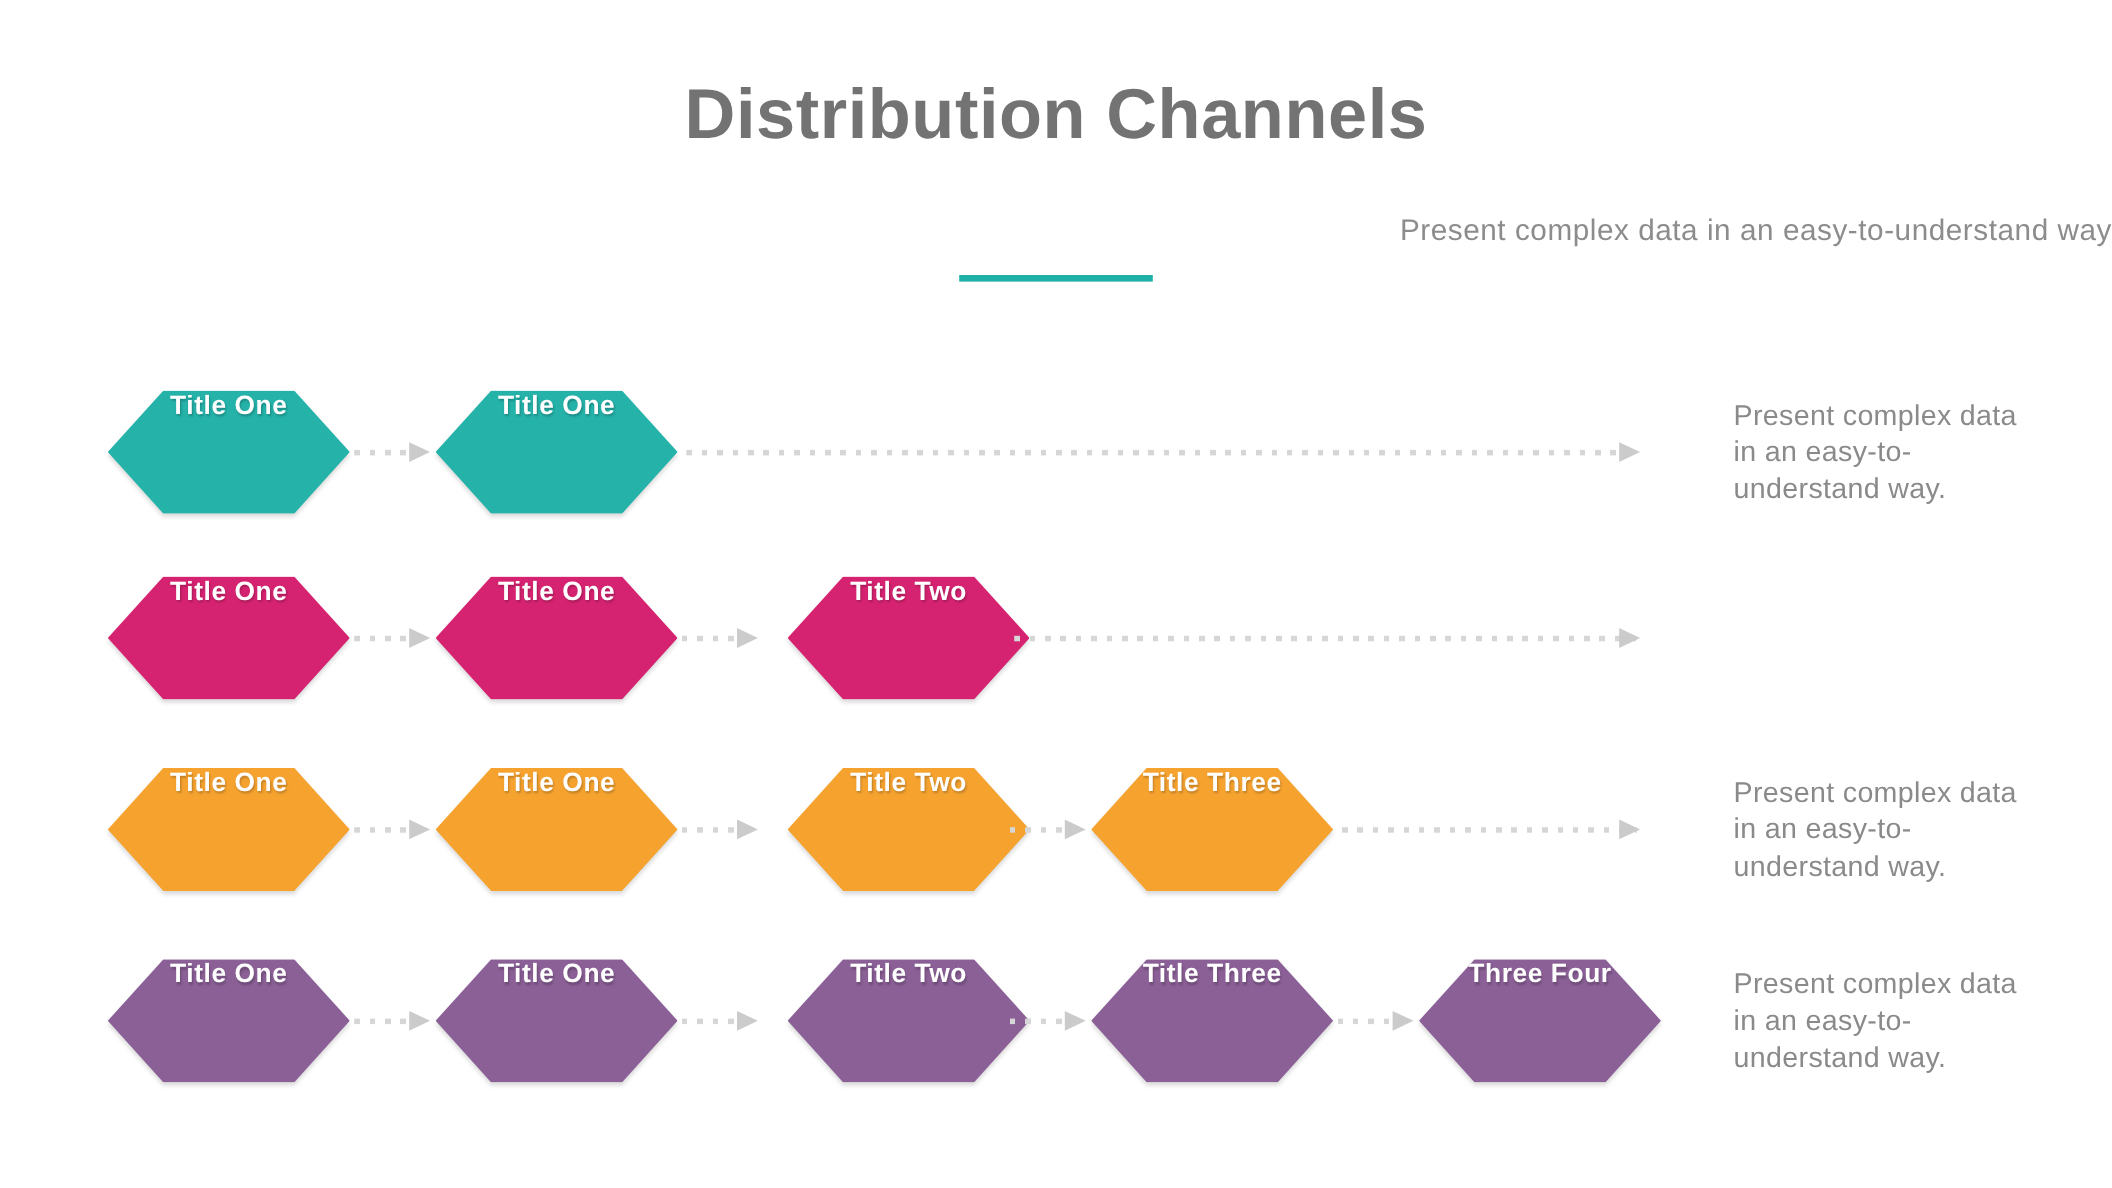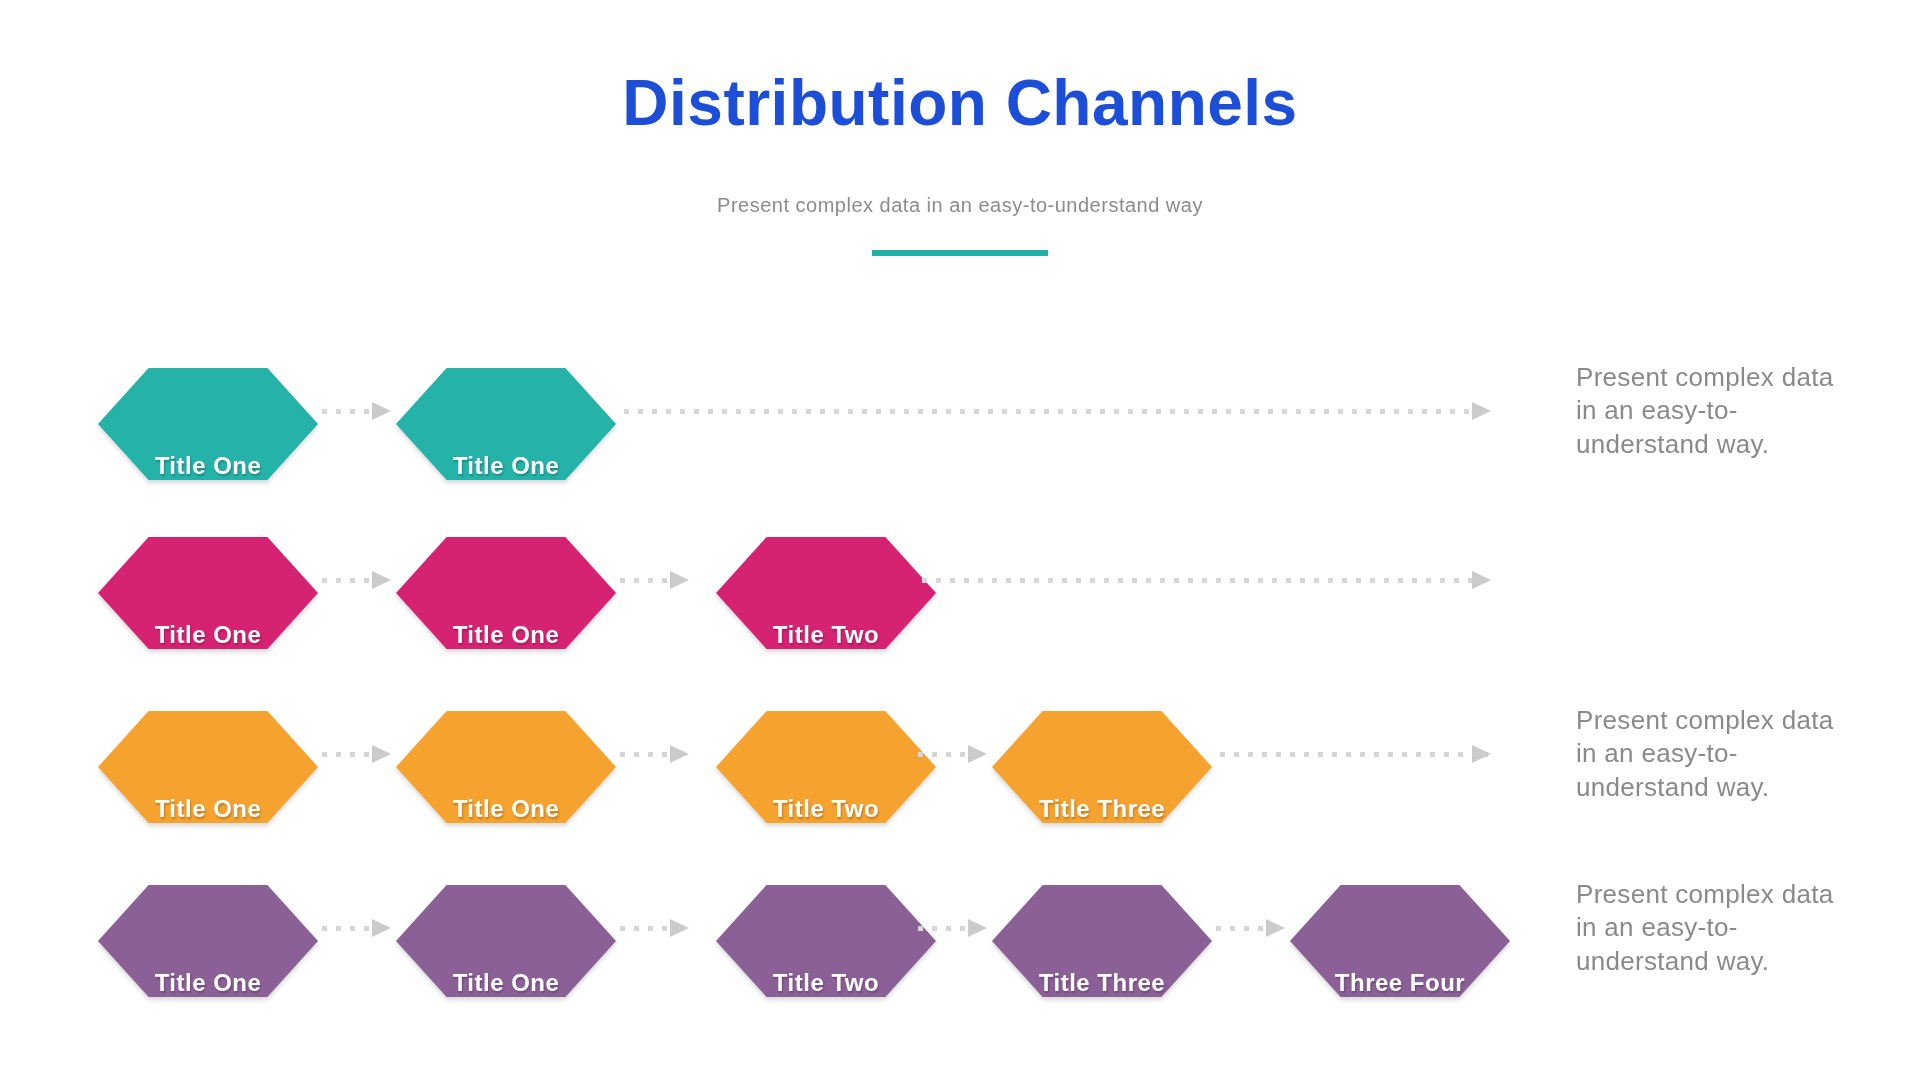--- a/index.html
+++ b/index.html
@@ -2,32 +2,32 @@
 <html><head>
 <meta charset="utf-8">
 <style>
   html,body{margin:0;padding:0;background:#ffffff;}
   body{font-family:"Liberation Sans", sans-serif;}
   .canvas{position:relative;width:1920px;height:1080px;background:#ffffff;overflow:hidden;}
 
   
   .page-title{position:absolute;top:66px;left:0;width:1920px;text-align:center;
     font-size:64px;font-weight:700;letter-spacing:0.5px;color:#1B2B6E;}
-  .page-subtitle{position:absolute;top:194px;left:0;width:1920px;text-align:center;
-    font-size:20px;font-weight:400;letter-spacing:0.5px;color:#8C8C8C;}
+  .page-subtitle{position:absolute;top:194px;left:0;width:1920px;text-align:right;
+    font-size:27px;font-weight:400;letter-spacing:0.5px;color:#8C8C8C;}
   .title-divider{position:absolute;top:250px;left:872px;width:176px;height:6px;background:#1FB1A7;}
 
   
   .row{position:absolute;left:0;width:1920px;height:112px;}
   .r1{top:355px}.r2{top:524px}.r3{top:698px}.r4{top:872px}
 
   
   .hex{position:absolute;top:0;width:220px;height:112px;
     clip-path:polygon(0 50%,23% 0,77% 0,100% 50%,77% 100%,23% 100%);
-    display:flex;align-items:flex-end;justify-content:center;margin-top:13px;}
+    display:flex;align-items:flex-start;justify-content:center;}
   .hexwrap{position:absolute;top:0;width:220px;height:112px;filter:drop-shadow(0 3px 2px rgba(0,0,0,0.15));}
   .hexwrap .hex{left:0;}
   .c1{left:98px}.c2{left:396px}.c3{left:716px}.c4{left:992px}.c5{left:1290px}
   .hex-label{color:#ffffff;font-size:24px;font-weight:700;letter-spacing:0.5px;
     text-shadow:1px 2px 2px rgba(0,0,0,0.22);}
 
   
   .conn{position:absolute;top:54px;height:5px;
     background:repeating-linear-gradient(90deg,#D6D6D6 0 5px,transparent 5px 14px);}
   .conn::after{content:"";position:absolute;right:-3px;top:-7px;width:0;height:0;
@@ -38,21 +38,21 @@
   
   .desc{position:absolute;left:1576px;top:0;height:112px;width:330px;
     display:flex;align-items:center;color:#8A8A8A;font-size:26px;line-height:1.28;
     letter-spacing:0.3px;white-space:pre-line;}
 </style>
 </head>
 <body>
 
 <div class="canvas">
 
-  <div class="page-title" style="color: #1d4ed8;">Distribution Channels</div>
+  <div class="page-title" style="color: #737373;">Distribution Channels</div>
   <div class="page-subtitle" style="color: rgb(140, 140, 140);">Present complex data in an easy-to-understand way</div>
   <div class="title-divider" style="background-color: rgb(31, 177, 167);"></div>
 
   <div class="row r1">
     <div class="hexwrap c1">
       <div class="hex" style="background-color: rgb(36, 178, 169);">
         <span class="hex-label">Title One</span>
       </div>
     </div>
     <div class="conn ga"></div>

